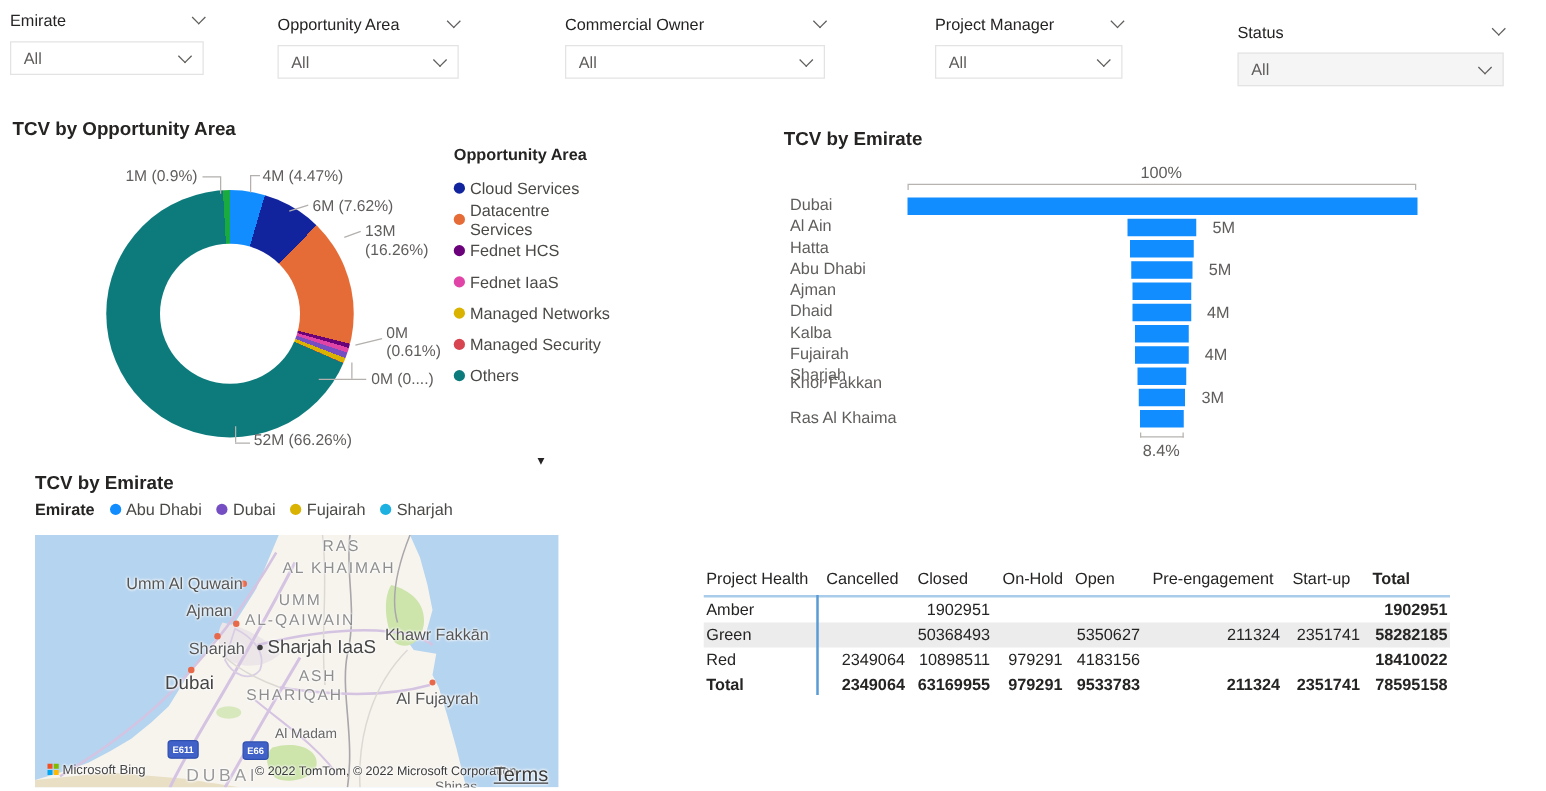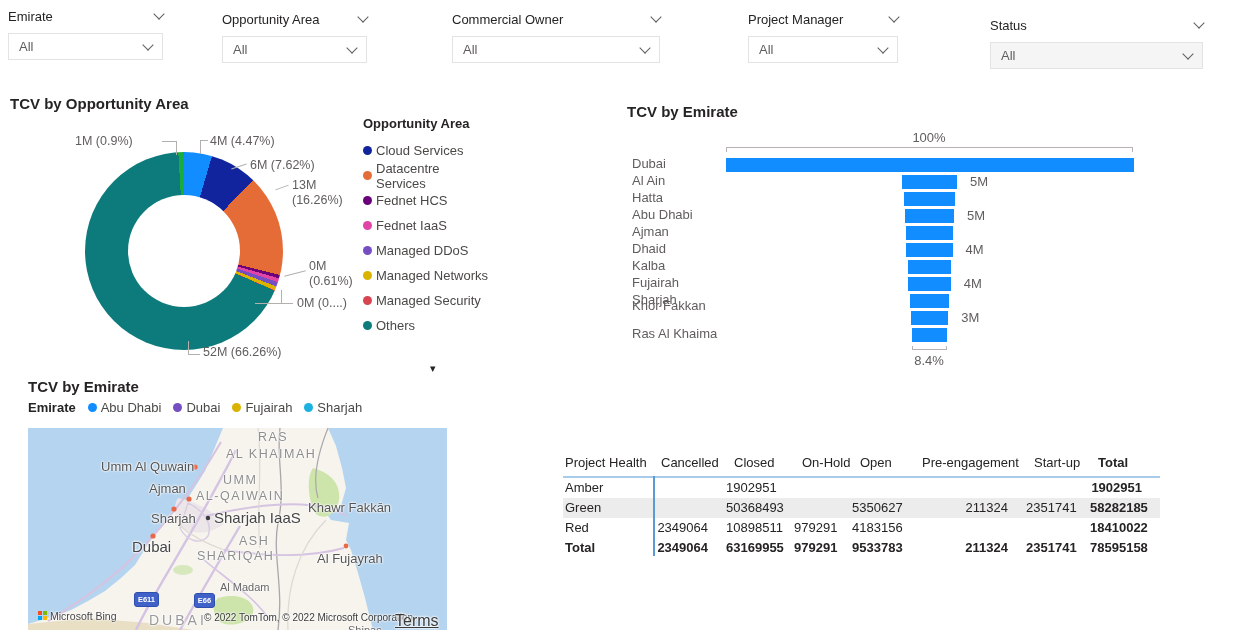--- a/index.html
+++ b/index.html
@@ -58,21 +58,21 @@
   .bing-logo i{display:block;}
   
   .mx{position:absolute;left:563px;top:450px;width:597px;font-size:13px;color:#252423;}
   .mx-row{display:grid;grid-template-columns:90px 73px 68px 58px 62px 112px 64px 70px;}
   .mx-h{height:26px;line-height:26px;}
   .mx-h .c{padding-left:8px;}
   .mx-h .c:first-child{padding-left:2px;}
   .mx-h .c.last{font-weight:700;}
   .mx-underline{height:2px;background:#a9ccea;}
   .mx-b{height:20px;line-height:20px;}
-  .mx-b .c{text-align:right;padding-right:18px;font-variant-numeric:tabular-nums;}
+  .mx-b .c{text-align:right;padding-right:2px;font-variant-numeric:tabular-nums;}
   .mx-b .c.rowlab{text-align:left;padding-left:2px;}
   .mx-b .c.last{font-weight:700;}
   .mx-b.shaded{background:#ececec;}
   .mx-b.total{font-weight:700;}
   .mx-vline{position:absolute;left:90px;top:26px;width:2px;background:#5b9bd5;}
 </style>
 </head>
 <body>
 
 <div class="canvas">
@@ -124,21 +124,21 @@
     </div>
     <div class="slicer-box gray">
       <span>All</span>
       <span class="chev"></span>
     </div>
   </div>
 
   <div class="vtitle" style="left:10px;top:95px;">TCV by Opportunity Area</div>
   <div class="donut" id="donut-ring" style="background: conic-gradient(rgb(17, 141, 255) 0deg, rgb(17, 141, 255) 16.4deg, rgb(18, 35, 158) 16.4deg, rgb(18, 35, 158) 44.36deg, rgb(230, 108, 55) 44.36deg, rgb(230, 108, 55) 104.02deg, rgb(107, 0, 123) 104.02deg, rgb(107, 0, 123) 106.03deg, rgb(224, 68, 167) 106.03deg, rgb(224, 68, 167) 108.27deg, rgb(116, 78, 194) 108.27deg, rgb(116, 78, 194) 111.02deg, rgb(217, 179, 0) 111.02deg, rgb(217, 179, 0) 113.41deg, rgb(214, 69, 80) 113.41deg, rgb(214, 69, 80) 113.59deg, rgb(13, 123, 124) 113.59deg, rgb(13, 123, 124) 356.7deg, rgb(26, 171, 64) 356.7deg, rgb(26, 171, 64) 360deg);"></div>
 
-  <div class="callout" style="left:75px;top:134px;width:98px;text-align:left;">1M (0.9%)</div>
+  <div class="callout" style="left:60px;top:134px;width:98px;text-align:right;">1M (0.9%)</div>
   <div class="cl" style="left:162px;top:141px;width:14px;height:1px;"></div>
   <div class="cl" style="left:176px;top:141px;width:1px;height:14px;"></div>
 
   <div class="callout" style="left:210px;top:134px;">4M (4.47%)</div>
   <div class="cl" style="left:200px;top:140px;width:8px;height:1px;"></div>
   <div class="cl" style="left:200px;top:140px;width:1px;height:14px;"></div>
 
   <div class="callout" style="left:250px;top:158px;">6M (7.62%)</div>
   <div class="cl" style="left:231px;top:166px;width:16px;height:1px;transform:rotate(-18deg);"></div>
 
@@ -169,24 +169,20 @@
           <span class="ldot" style="background: rgb(230, 108, 55);"></span>
           <span>Datacentre Services</span>
         </div>
         <div class="litem">
           <span class="ldot" style="background: rgb(107, 0, 123);"></span>
           <span>Fednet HCS</span>
         </div>
         <div class="litem">
           <span class="ldot" style="background: rgb(224, 68, 167);"></span>
           <span>Fednet IaaS</span>
-        </div>
-        <div class="litem">
-          <span class="ldot" style="background: rgb(116, 78, 194);"></span>
-          <span>Managed DDoS</span>
         </div>
         <div class="litem">
           <span class="ldot" style="background: rgb(217, 179, 0);"></span>
           <span>Managed Networks</span>
         </div>
         <div class="litem">
           <span class="ldot" style="background: rgb(214, 69, 80);"></span>
           <span>Managed Security</span>
         </div>
         <div class="litem">

